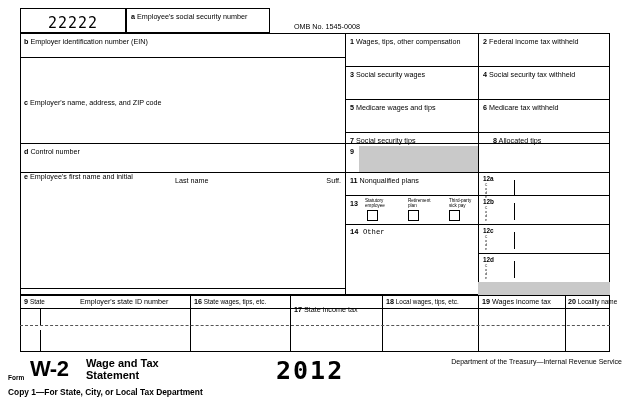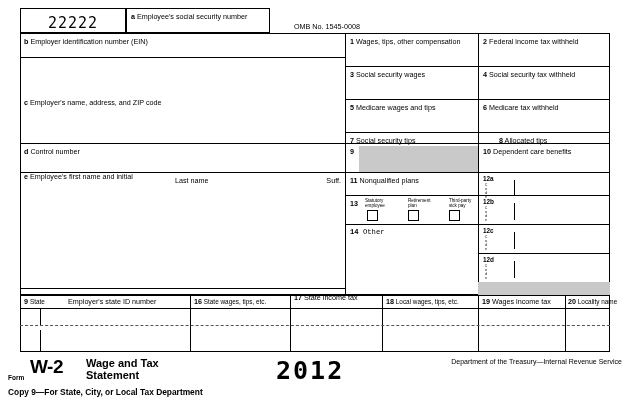--- a/index.html
+++ b/index.html
@@ -68,21 +68,21 @@
     position:absolute;
     width:11px;height:11px;
     border:1px solid #000;
     box-sizing:border-box;
     background:#fff;
   }
 
   
   #footer{position:absolute;left:0;top:352px;width:630px;height:53px;}
   .f-form{font-size:6.5px;font-weight:bold;}
-  .f-w2{font-size:19px;font-weight:bold;letter-spacing:-0.5px;}
+  .f-w2{font-size:22px;font-weight:bold;letter-spacing:-0.5px;}
   .f-title{font-size:11px;font-weight:bold;line-height:12px;}
   .f-copy{font-size:8.4px;font-weight:bold;}
   .f-dept{font-size:7px;}
 </style>
 </head>
 <body>
 
 <div id="form-root">
 
   <div class="cell bx" style="left:20px;top:8px;width:106px;height:25px;">
@@ -183,37 +183,31 @@
   </div>
   <div class="tickh" style="left:345px;top:132px;width:265px;"></div>
 
   <div class="cell" style="left:345px;top:132px;width:133px;height:29px;">
     <div class="lbl" style="position:absolute;left:5px;top:4px;">
       <span class="n">7</span>
       <span>Social security tips</span>
     </div>
   </div>
   <div class="cell" style="left:478px;top:132px;width:132px;height:29px;">
-    <div class="lbl" style="position:absolute;left:15px;top:4px;padding-left:6px;">
+    <div class="lbl" style="position:absolute;left:9px;top:4px;padding-left:6px;">
       <span class="n">8</span>
       <span>Allocated tips</span>
     </div>
   </div>
   <div class="tickh" style="left:345px;top:143px;width:265px;"></div>
 
   <div class="cell" style="left:345px;top:143px;width:133px;height:29px;">
     <div class="cell shade" style="left:14px;top:3px;width:119px;height:26px;"></div>
     <div class="lbl" style="position:absolute;left:5px;top:4px;z-index:2;">
       <span class="n">9</span>
-    </div>
-  </div>
-  <div class="cell" style="left:478px;top:143px;width:132px;height:29px;">
-    <div class="lbl" style="position:absolute;left:5px;top:4px;">
-      <span class="n">10</span>
-      <span>Dependent care benefits</span>
     </div>
   </div>
   <div class="tickh" style="left:345px;top:172px;width:265px;"></div>
 
   <div class="cell" style="left:345px;top:172px;width:133px;height:23px;padding-left:6px;">
     <div class="lbl" style="position:absolute;left:5px;top:4px;">
       <span class="n">11</span>
       <span>Nonqualified plans</span>
     </div>
   </div>
@@ -318,34 +312,34 @@
 
   <div class="tickh" style="left:20px;top:308px;width:590px;"></div>
 
   <div class="dotted" style="left:20px;top:325px;width:590px;"></div>
 
   <div class="cell" style="left:20px;top:295px;width:170px;height:13px;">
     <div class="lbl" style="position:absolute;left:4px;top:2px;">
       <span class="n">9</span>
       <span class="lbl-sm">State</span>
     </div>
-    <div class="lbl" style="position:absolute;left:48px;top:2px;">Employer's state ID number</div>
+    <div class="lbl" style="position:absolute;left:60px;top:2px;">Employer's state ID number</div>
   </div>
 
   <div class="tickv" style="left:40px;top:308px;height:17px;"></div>
   <div class="tickv" style="left:40px;top:330px;height:22px;"></div>
 
   <div class="cell" style="left:190px;top:295px;width:100px;height:13px;">
     <div class="lbl lbl-sm" style="position:absolute;left:4px;top:3px;">
       <span class="n" style="font-size:7.2px;">16</span>
       <span>State wages, tips, etc.</span>
     </div>
   </div>
 
-  <div class="cell" style="left:290px;top:291px;width:92px;height:13px;text-align:center;">
+  <div class="cell" style="left:290px;top:303px;width:92px;height:13px;text-align:center;">
     <div class="lbl" style="position:absolute;left:4px;top:2px;">
       <span class="n">17</span>
       <span>State income tax</span>
     </div>
   </div>
 
   <div class="cell" style="left:382px;top:295px;width:96px;height:13px;">
     <div class="lbl lbl-sm" style="position:absolute;left:4px;top:3px;">
       <span class="n" style="font-size:7.2px;">18</span>
       <span>Local wages, tips, etc.</span>
@@ -364,18 +358,18 @@
       <span class="n" style="font-size:7.2px;">20</span>
       <span>Locality name</span>
     </div>
   </div>
 
   <div id="footer">
     <div class="f-form" style="position:absolute;left:8px;top:22px;">Form</div>
     <div class="f-w2" style="position:absolute;left:30px;top:4px;">W-2</div>
     <div class="f-title" style="position:absolute;left:86px;top:5px;">Wage and Tax</div>
     <div class="f-title" style="position:absolute;left:86px;top:17px;">Statement</div>
-    <div class="f-copy" style="position:absolute;left:8px;top:35px;">Copy 9—For State, City, or Local Tax Department</div>
+    <div class="f-copy" style="position:absolute;left:8px;top:35px;">Copy 1—For State, City, or Local Tax Department</div>
     <div id="year-value" class="ocr" style="position:absolute;left:276px;top:4px;">2012</div>
     <div class="f-dept" style="position:absolute;right:8px;top:6px;">Department of the Treasury—Internal Revenue Service</div>
   </div>
 
 </div>
 
 </body></html>

